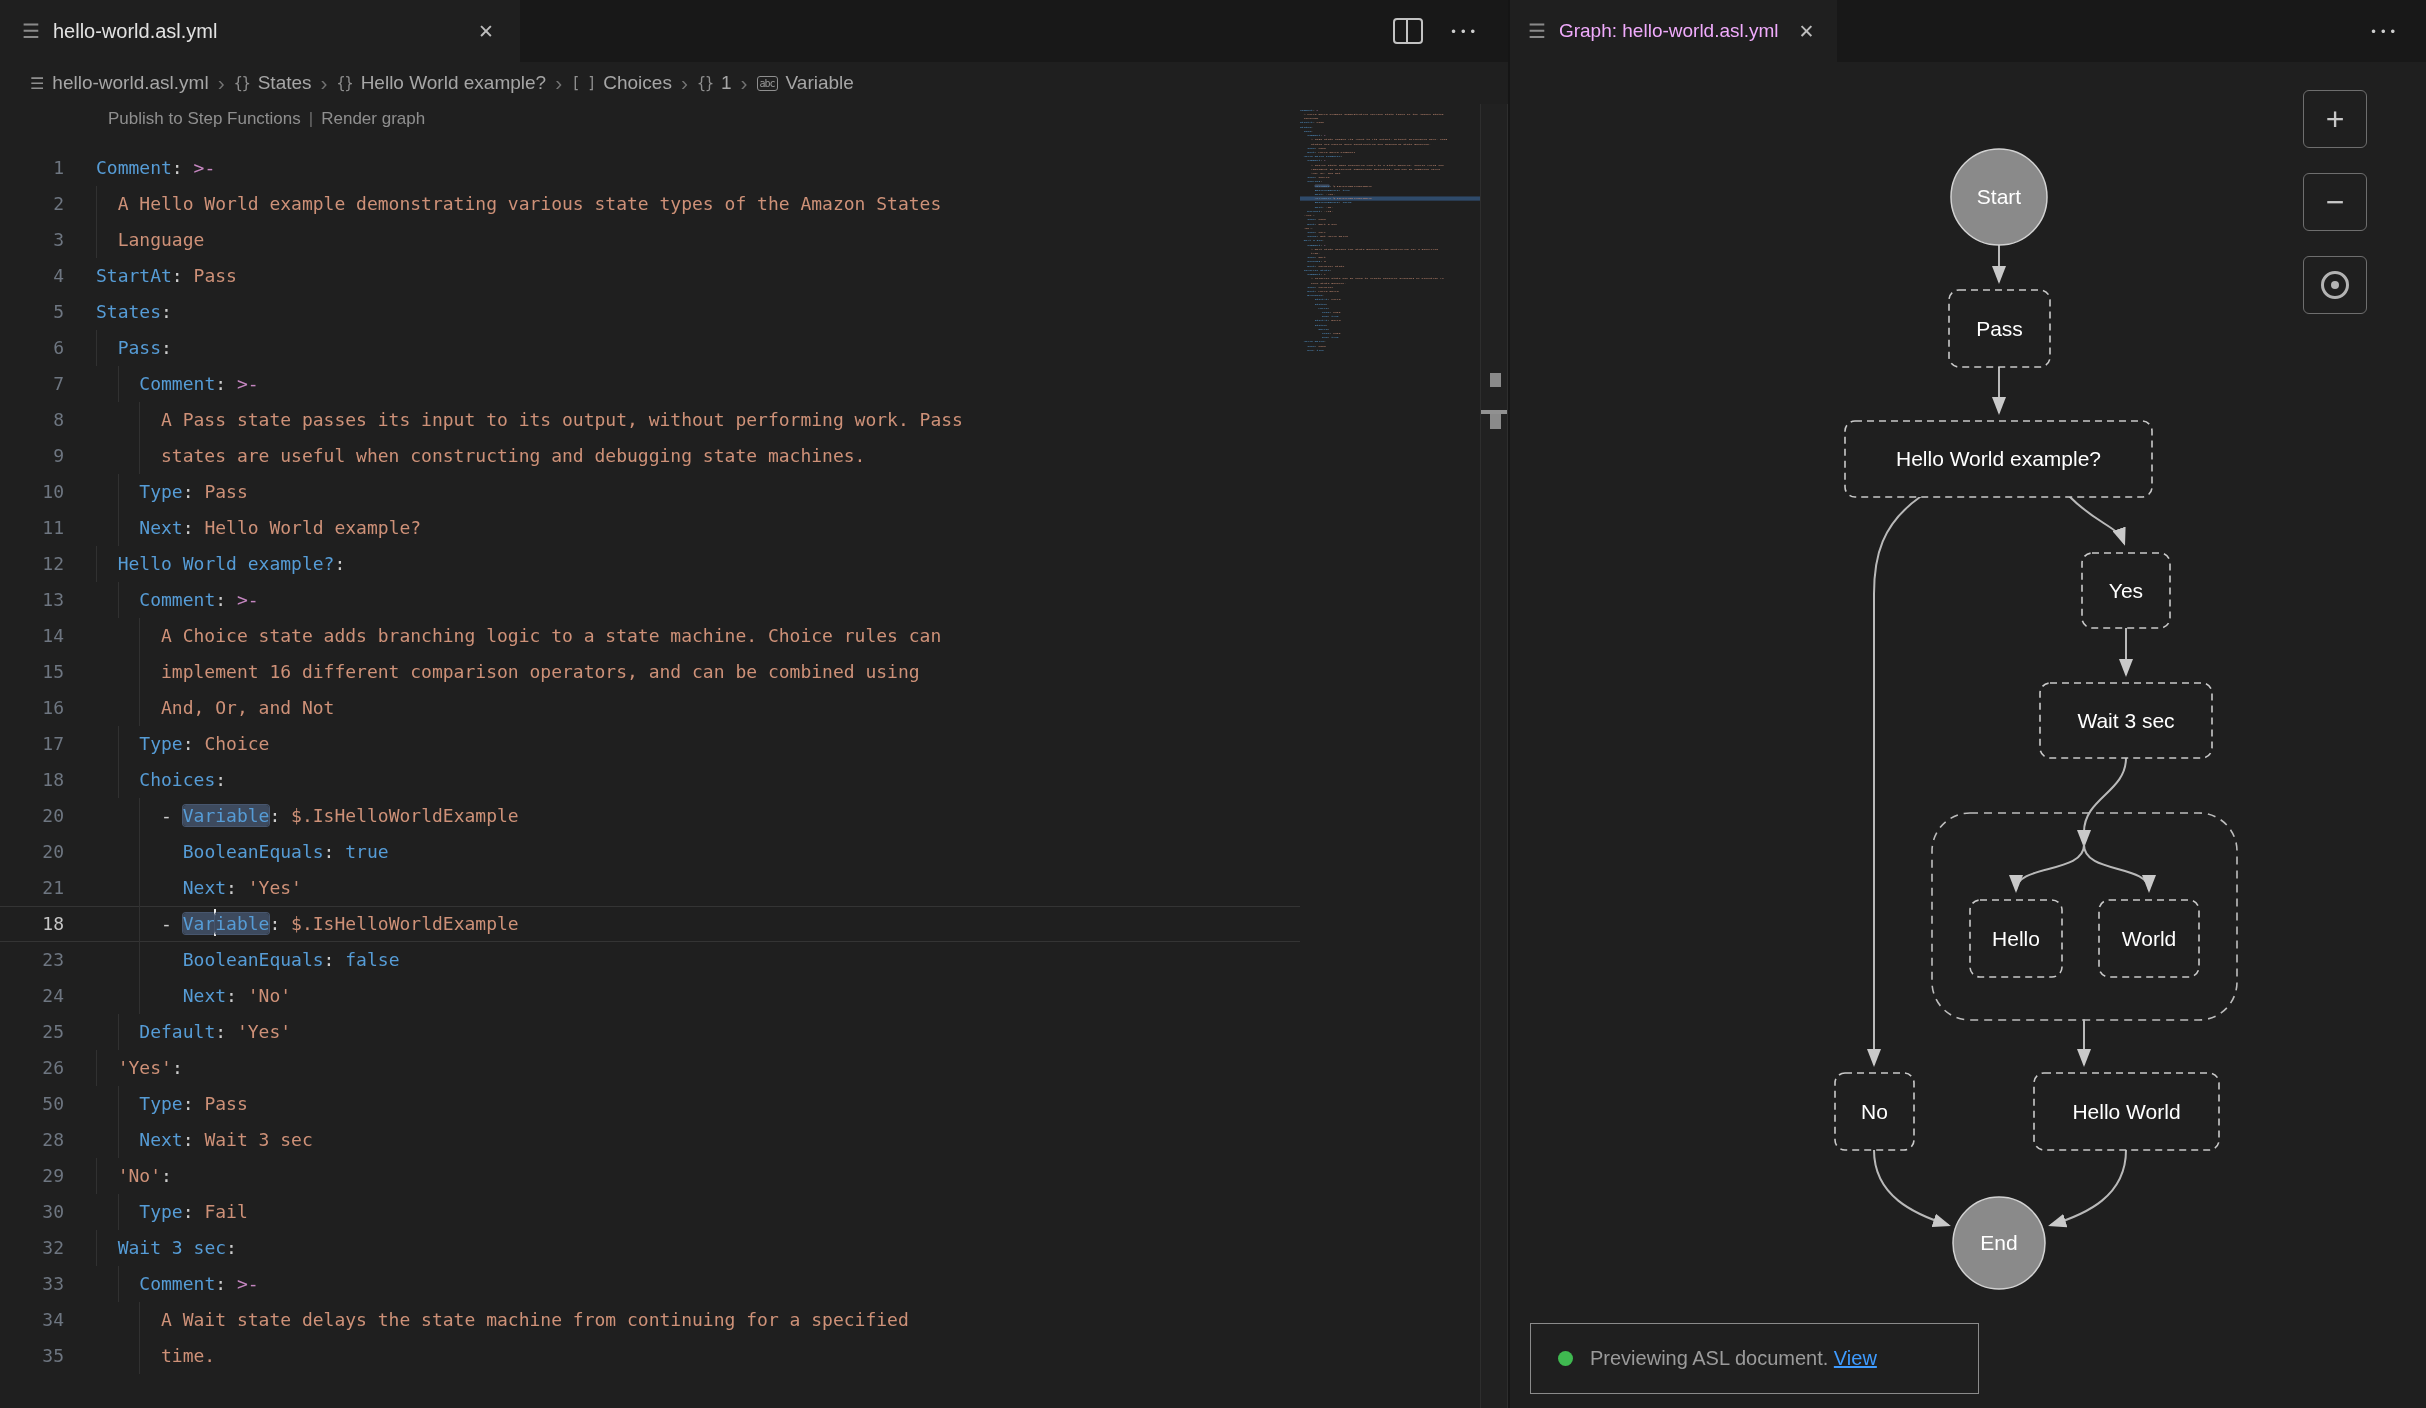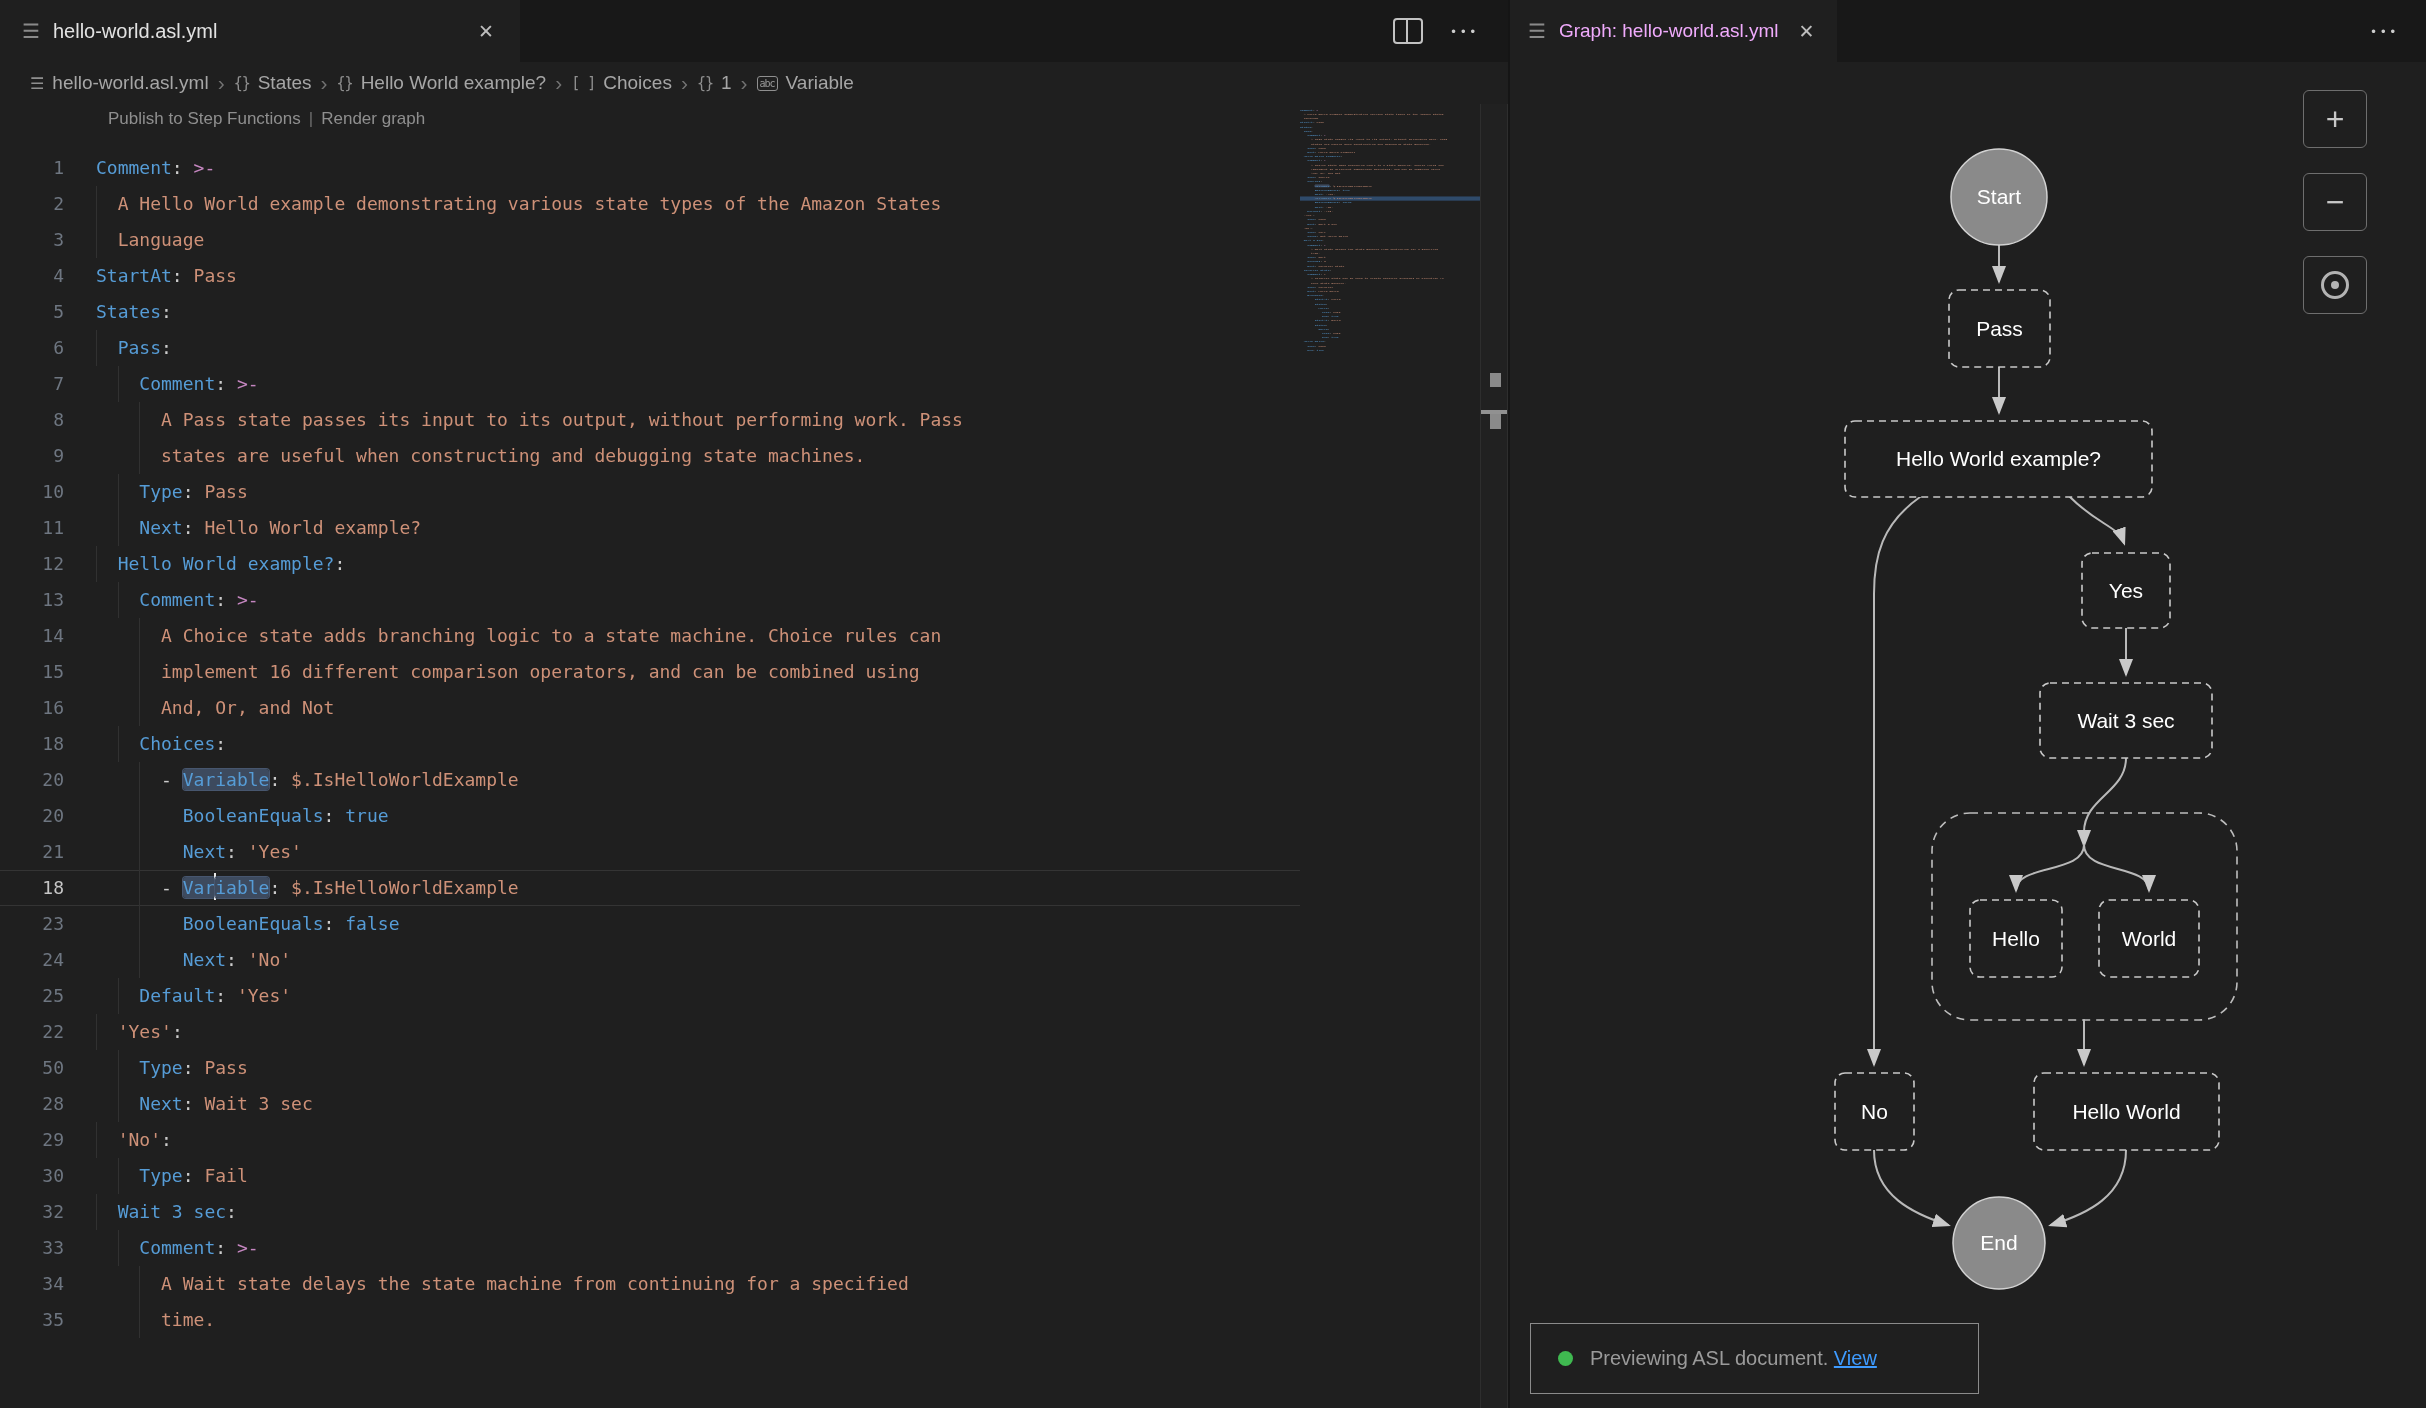--- a/index.html
+++ b/index.html
@@ -201,20 +201,24 @@
         </div>
         <div class="row">
           <span class="ln">15</span>
           <div class="ct"><div class="ig" style="left: 4ch;"></div><span class="tk-s">      implement 16 different comparison operators, and can be combined using</span></div>
         </div>
         <div class="row">
           <span class="ln">16</span>
           <div class="ct"><div class="ig" style="left: 4ch;"></div><span class="tk-s">      And, Or, and Not</span></div>
         </div>
         <div class="row">
+          <span class="ln">17</span>
+          <div class="ct"><div class="ig" style="left: 2ch;"></div><span class="tk-t">    </span><span class="tk-k">Type</span><span class="tk-p">: </span><span class="tk-s">Choice</span></div>
+        </div>
+        <div class="row">
           <span class="ln">18</span>
           <div class="ct"><div class="ig" style="left: 2ch;"></div><span class="tk-t">    </span><span class="tk-k">Choices</span><span class="tk-p">:</span></div>
         </div>
         <div class="row">
           <span class="ln">20</span>
           <div class="ct"><div class="ig" style="left: 4ch;"></div><span class="tk-t">      </span><span class="tk-p">- </span><span class="tk-kh">Variable</span><span class="tk-p">: </span><span class="tk-s">$.IsHelloWorldExample</span></div>
         </div>
         <div class="row">
           <span class="ln">20</span>
           <div class="ct"><div class="ig" style="left: 4ch;"></div><span class="tk-t">        </span><span class="tk-k">BooleanEquals</span><span class="tk-p">: </span><span class="tk-b">true</span></div>
@@ -233,21 +237,21 @@
         </div>
         <div class="row">
           <span class="ln">24</span>
           <div class="ct"><div class="ig" style="left: 4ch;"></div><span class="tk-t">        </span><span class="tk-k">Next</span><span class="tk-p">: </span><span class="tk-s">'No'</span></div>
         </div>
         <div class="row">
           <span class="ln">25</span>
           <div class="ct"><div class="ig" style="left: 2ch;"></div><span class="tk-t">    </span><span class="tk-k">Default</span><span class="tk-p">: </span><span class="tk-s">'Yes'</span></div>
         </div>
         <div class="row">
-          <span class="ln">22</span>
+          <span class="ln">26</span>
           <div class="ct"><div class="ig" style="left: 0ch;"></div><span class="tk-t">  </span><span class="tk-s">'Yes'</span><span class="tk-p">:</span></div>
         </div>
         <div class="row">
           <span class="ln">50</span>
           <div class="ct"><div class="ig" style="left: 2ch;"></div><span class="tk-t">    </span><span class="tk-k">Type</span><span class="tk-p">: </span><span class="tk-s">Pass</span></div>
         </div>
         <div class="row">
           <span class="ln">28</span>
           <div class="ct"><div class="ig" style="left: 2ch;"></div><span class="tk-t">    </span><span class="tk-k">Next</span><span class="tk-p">: </span><span class="tk-s">Wait 3 sec</span></div>
         </div>

